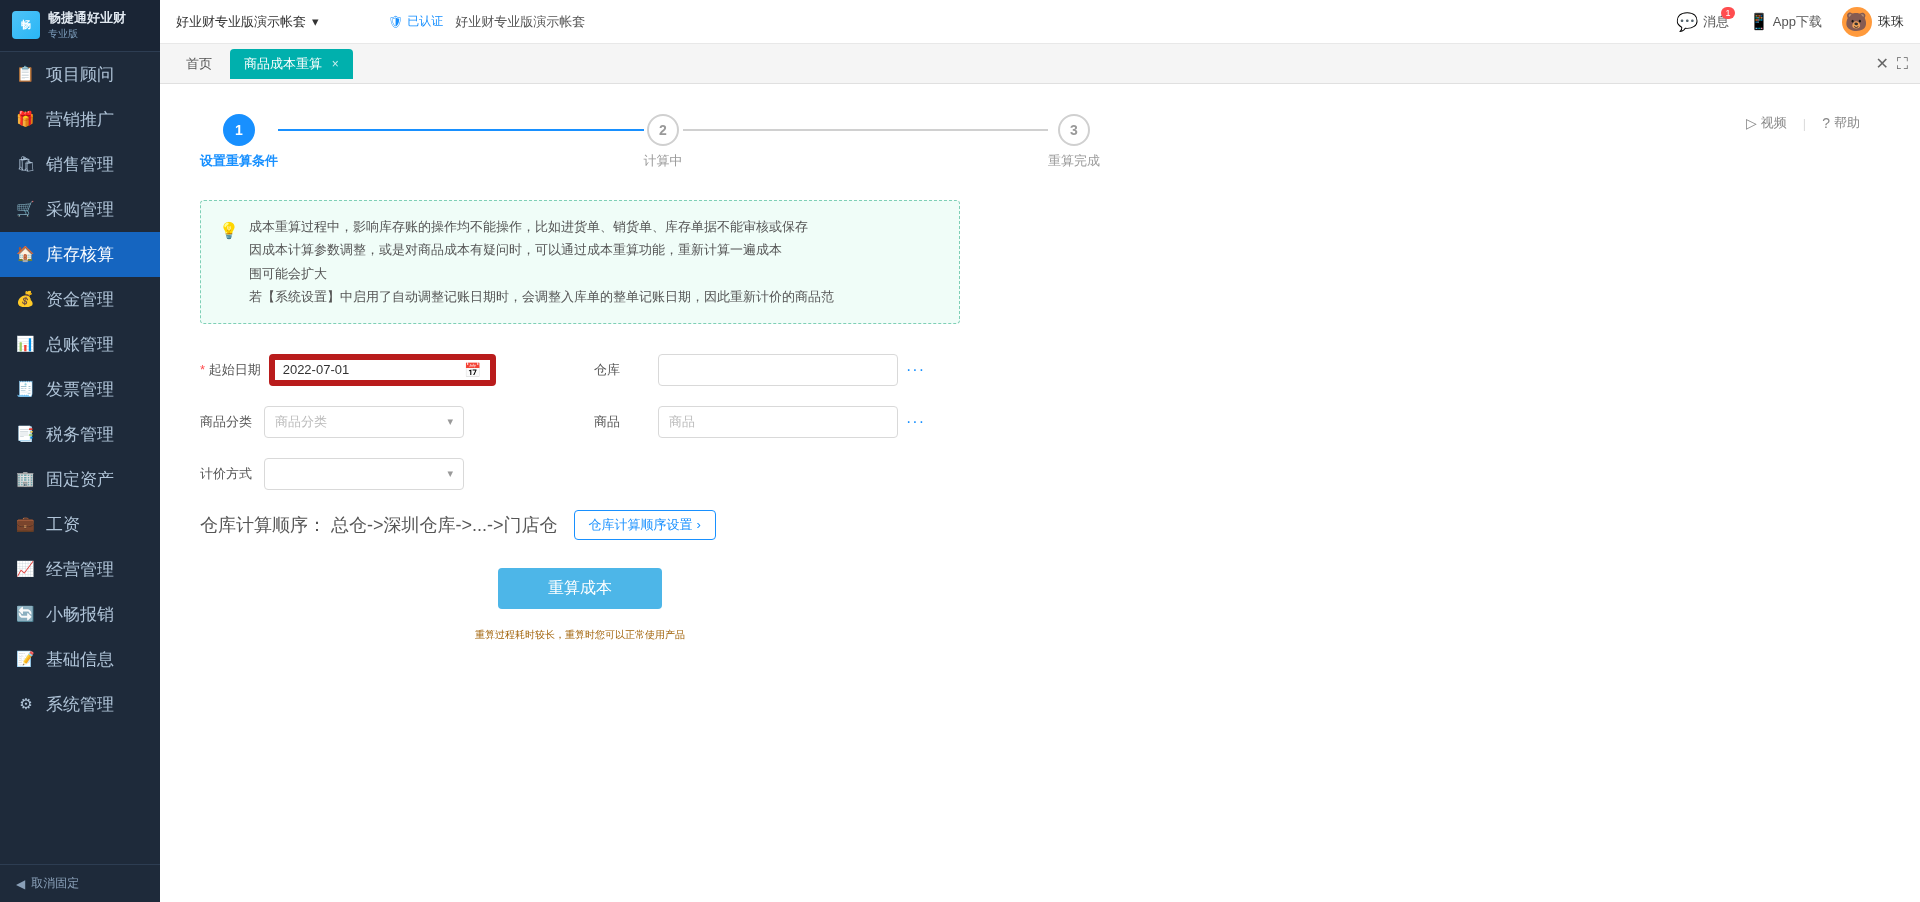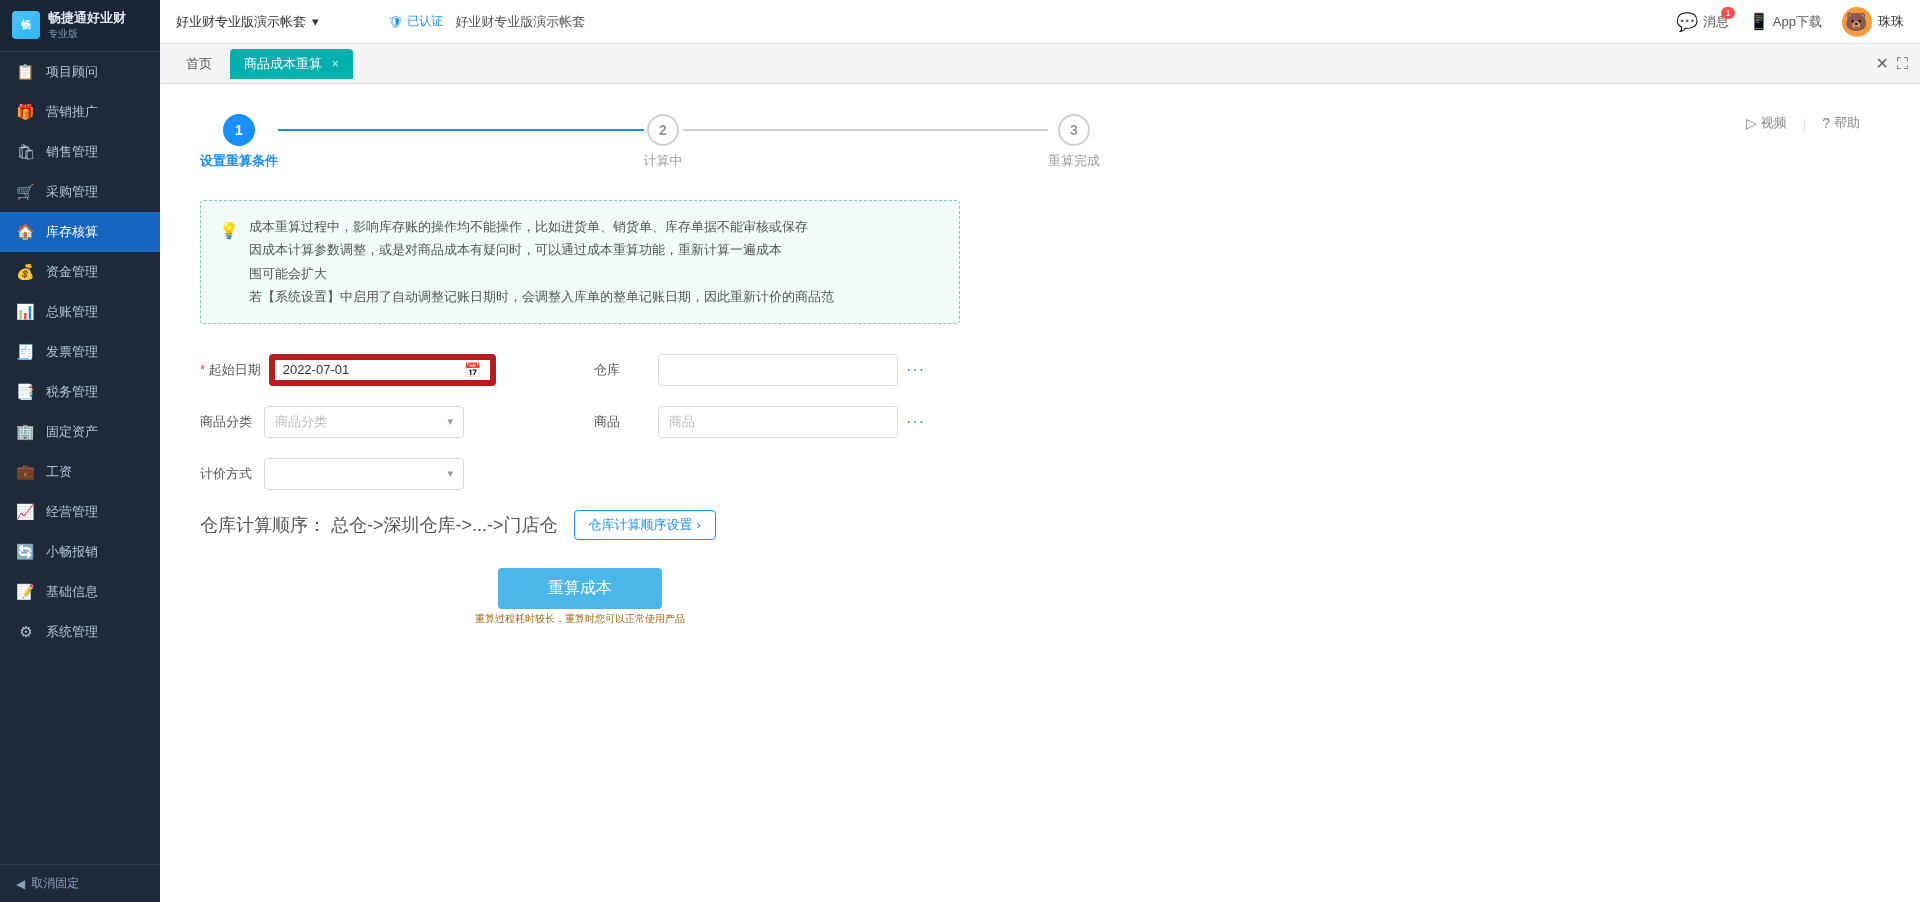--- a/index.html
+++ b/index.html
@@ -45,21 +45,21 @@
       display: flex;
       align-items: center;
       gap: 10px;
       padding: 11px 16px;
       cursor: pointer;
       color: #b0c4d8;
       transition: background 0.15s;
     }
     .sidebar-item.active { background: #1565c0; color: white; }
     .sidebar-item-icon { font-size: 15px; width: 20px; text-align: center; flex-shrink: 0; }
-    .sidebar-item-label { font-size: 13px; }
+    .sidebar-item-label { font-size: 17px; }
     .sidebar-footer {
       padding: 10px 16px;
       border-top: 1px solid #2d3d52;
       display: flex;
       align-items: center;
       gap: 6px;
       color: #8aa0b8;
       cursor: pointer;
       font-size: 12px;
     }
@@ -323,21 +323,21 @@
       align-items: center;
       gap: 4px;
       height: 30px;
     }
 
     
     .recalc-section {
       display: flex;
       flex-direction: column;
       align-items: center;
-      gap: 3px;
+      gap: 19px;
       margin-top: 10px;
     }
     .recalc-btn {
       background: #4db6e8;
       color: white;
       border: none;
       border-radius: 4px;
       padding: 10px 50px;
       font-size: 16px;
       cursor: pointer;

